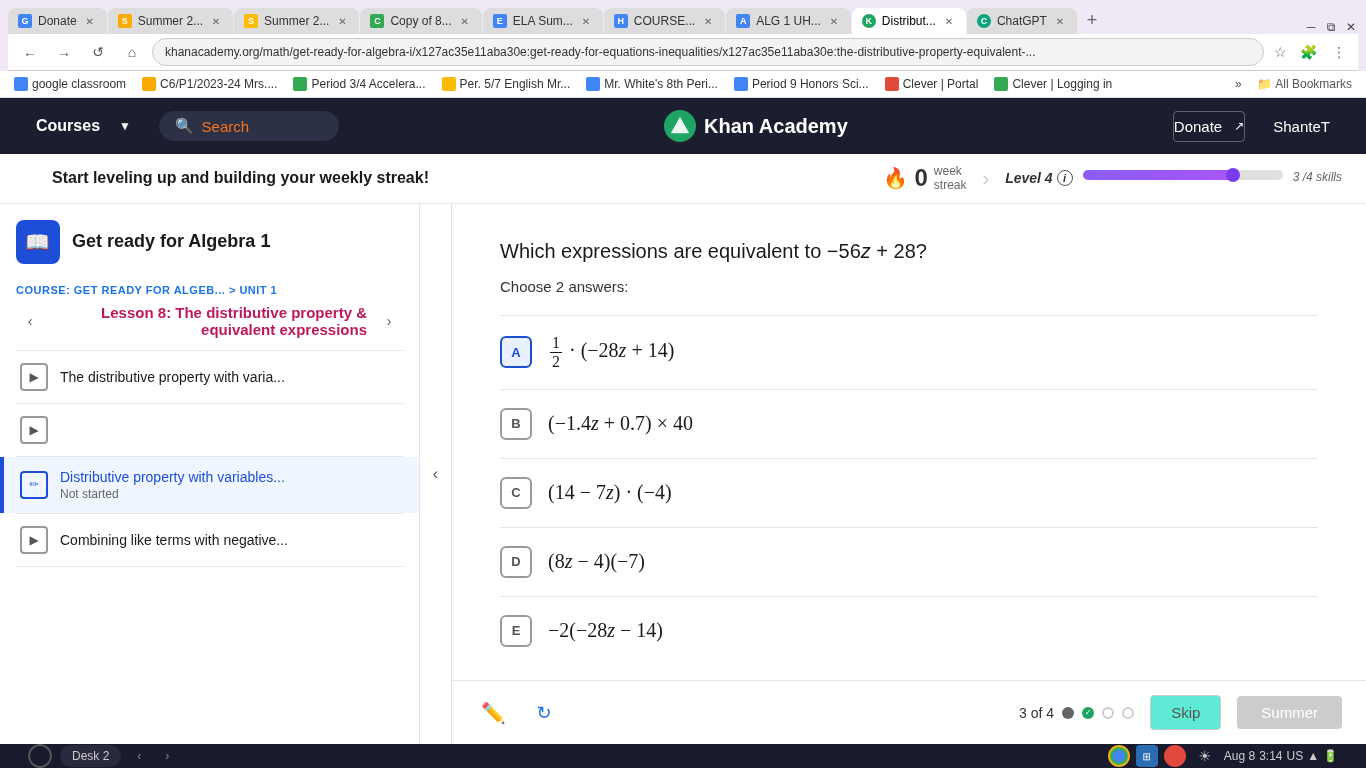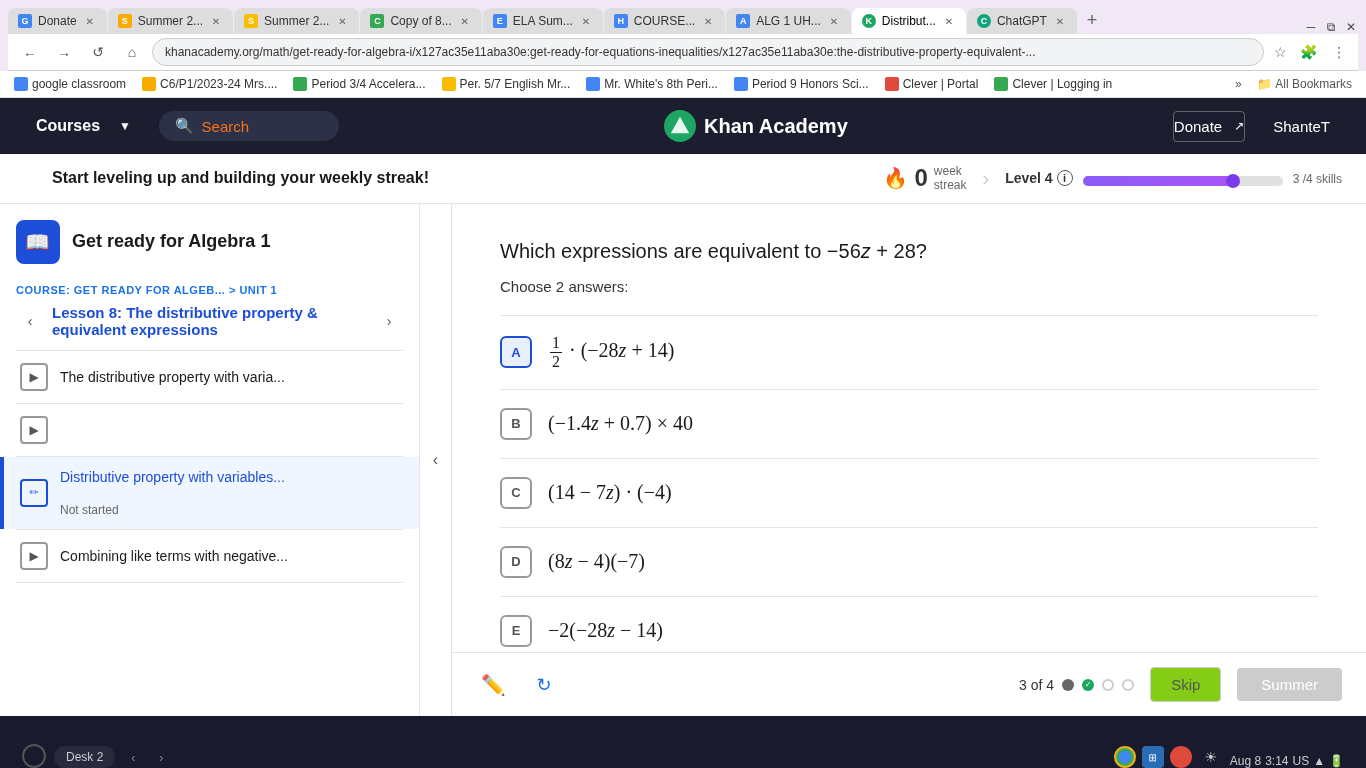--- a/index.html
+++ b/index.html
@@ -41,75 +41,75 @@
     .user-btn { color: #fff; font-size: 15px; cursor: pointer; padding: 6px 12px; }
 
     
     .streak-bar { background: #fff; border-bottom: 1px solid #e5e5e5; padding: 10px 24px; display: flex; align-items: center; gap: 16px; }
     .streak-text { font-size: 16px; font-weight: 600; color: #1a1a1a; flex: 1; margin-left: 28px; }
     .streak-count { display: flex; align-items: center; gap: 6px; font-size: 14px; color: #333; }
     .flame-icon { font-size: 20px; }
     .streak-num { font-size: 24px; font-weight: 700; }
     .streak-label { font-size: 12px; color: #666; line-height: 1.2; }
     .streak-divider { color: #ccc; font-size: 20px; }
-    .level-section { display: flex; align-items: flex-end; gap: 10px; }
+    .level-section { display: flex; align-items: flex-start; gap: 10px; font-style: italic; }
     .level-label { font-size: 14px; font-weight: 600; color: #333; display: flex; align-items: center; gap: 4px; }
     .progress-bar-container { width: 200px; height: 10px; background: #e0e0e0; border-radius: 5px; position: relative; }
     .progress-bar-fill { height: 100%; background: linear-gradient(to right, #8b5cf6, #a855f7); border-radius: 5px; position: relative; }
     .progress-dot { width: 14px; height: 14px; background: #7c3aed; border-radius: 50%; position: absolute; right: -7px; top: -2px; }
     .skills-label { font-size: 12px; color: #666; }
 
     
     .main-content { display: flex; flex: 1; overflow: hidden; }
 
     
     .sidebar { width: 420px; border-right: 1px solid #e5e5e5; overflow-y: auto; flex-shrink: 0; }
     .course-header { display: flex; align-items: center; gap: 12px; padding: 16px; }
     .course-icon { width: 44px; height: 44px; background: #1d4ed8; border-radius: 8px; display: flex; align-items: center; justify-content: center; color: #fff; font-size: 20px; flex-shrink: 0; }
     .course-title { font-size: 18px; font-weight: 700; color: #1a1a1a; }
     .breadcrumb { padding: 4px 16px 4px; }
     .breadcrumb-text { font-size: 11px; font-weight: 700; color: #1a73e8; text-transform: uppercase; letter-spacing: 0.5px; display: flex; align-items: center; gap: 4px; text-align: center; }
     .lesson-nav { display: flex; align-items: center; padding: 4px 16px 12px; gap: 8px; }
     .lesson-nav-btn { width: 28px; height: 28px; display: flex; align-items: center; justify-content: center; border-radius: 50%; color: #555; cursor: pointer; font-size: 14px; flex-shrink: 0; }
-    .lesson-title { font-size: 15px; font-weight: 700; color: #1d4ed8; text-align: left; flex: 1; }
+    .lesson-title { font-size: 15px; font-weight: 700; color: #be185d; text-align: right; flex: 1; }
     .sidebar-divider { height: 1px; background: #e5e5e5; margin: 0 16px; }
     .lesson-item { display: flex; align-items: center; gap: 12px; padding: 12px 16px; cursor: pointer; border-left: 4px solid transparent; }
     .lesson-item.active { background: #eff6ff; border-left-color: #1d4ed8; }
     .lesson-item-icon { width: 28px; height: 28px; border: 2px solid #999; border-radius: 4px; display: flex; align-items: center; justify-content: center; font-size: 12px; color: #555; flex-shrink: 0; }
     .lesson-item.active .lesson-item-icon { border-color: #1d4ed8; color: #1d4ed8; }
     .lesson-item-text { flex: 1; }
     .lesson-item-title { font-size: 14px; color: #1a1a1a; }
     .lesson-item.active .lesson-item-title { color: #1d4ed8; }
-    .lesson-item-subtitle { font-size: 12px; color: #666; margin-top: 18px; }
+    .lesson-item-subtitle { font-size: 12px; color: #666; margin-top: 2px; }
 
     
     .question-area { flex: 1; display: flex; flex-direction: column; overflow: hidden; }
     .question-scroll { flex: 1; overflow-y: auto; padding: 32px 48px 16px; }
 
     .question-title { font-size: 20px; color: #1a1a1a; margin-bottom: 12px; line-height: 1.5; }
     .choose-label { font-size: 15px; color: #333; margin-bottom: 20px; font-weight: 500; }
     .answer-divider { height: 1px; background: #e5e5e5; }
     .answer-option { display: flex; align-items: center; gap: 16px; padding: 18px 0; cursor: pointer; }
     .answer-badge { width: 32px; height: 32px; border: 2px solid #999; border-radius: 6px; display: flex; align-items: center; justify-content: center; font-size: 13px; font-weight: 600; color: #555; flex-shrink: 0; }
     .answer-badge.selected { border-color: #1d4ed8; background: #e8f0fe; color: #1d4ed8; }
     .answer-math { font-size: 20px; color: #1a1a1a; font-family: 'Times New Roman', serif; }
 
     
     .bottom-bar { height: 64px; background: #fff; border-top: 1px solid #e5e5e5; display: flex; align-items: center; padding: 0 24px; gap: 16px; }
     .eraser-btn { width: 36px; height: 36px; display: flex; align-items: center; justify-content: center; cursor: pointer; font-size: 20px; color: #555; }
     .dot { width: 12px; height: 12px; border-radius: 50%; }
     .dot-filled { background: #666; }
     .dot-check { background: #1ea463; display: flex; align-items: center; justify-content: center; }
     .dot-empty { border: 2px solid #ccc; background: transparent; }
-    .skip-btn { padding: 8px 20px; border: 1px solid #ccc; border-radius: 4px; background: #84cc16; color: #555; font-size: 15px; cursor: pointer; }
+    .skip-btn { padding: 8px 20px; border: 1px solid #ccc; border-radius: 4px; background: #5eead4; color: #555; font-size: 15px; cursor: pointer; }
     .check-btn { padding: 8px 24px; border-radius: 4px; background: #ccc; color: #fff; font-size: 15px; cursor: not-allowed; border: none; }
     .refresh-btn { width: 32px; height: 32px; display: flex; align-items: center; justify-content: center; cursor: pointer; color: #1a73e8; font-size: 18px; }
 
     
-    .taskbar { height: 52px; background: #1a1a2e; display: flex; align-items: flex-end; padding: 0 22px; gap: 8px; }
+    .taskbar { height: 24px; background: #1a1a2e; display: flex; align-items: center; padding: 0 28px; gap: 8px; }
     .taskbar-circle { width: 24px; height: 24px; border-radius: 50%; border: 2px solid #555; display: flex; align-items: center; justify-content: center; }
     .desk-btn { padding: 4px 12px; background: #2a2a3e; border-radius: 16px; color: #ccc; font-size: 12px; display: flex; align-items: center; gap: 6px; cursor: pointer; }
     .desk-nav { width: 20px; height: 20px; display: flex; align-items: center; justify-content: center; color: #888; cursor: pointer; font-size: 12px; }
     .taskbar-icon { width: 22px; height: 22px; display: flex; align-items: center; justify-content: center; cursor: pointer; }
 
     
     .frac { display: inline-flex; flex-direction: column; align-items: center; vertical-align: middle; margin: 0 2px; }
     .frac .num { border-bottom: 1.5px solid #1a1a1a; padding: 0 2px; font-size: 16px; }
     .frac .den { padding: 0 2px; font-size: 16px; }
 

